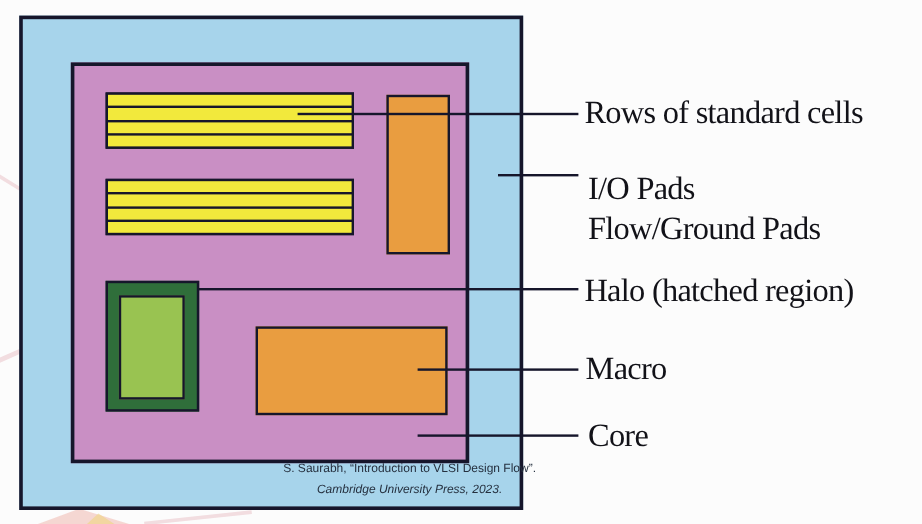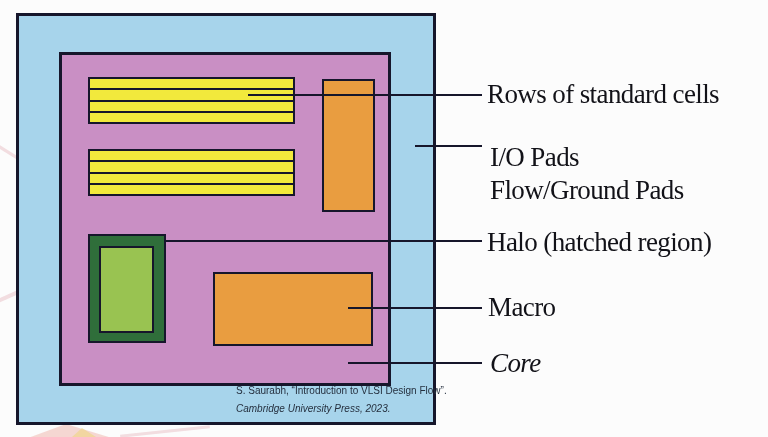--- a/index.html
+++ b/index.html
@@ -71,21 +71,21 @@
   .citation{
     position:absolute;
     left:236px;top:382px;
     font-family:"Liberation Sans","DejaVu Sans",sans-serif;
     font-size:10px;
     line-height:17.5px;
     color:#25303f;
     white-space:nowrap;
     z-index:8;
   }
-  .citation .c2{font-style:italic;}
+  .citation .c2{font-style:italic;text-align:center;}
 </style>
 </head>
 <body>
 
 <div class="stage">
 
   <div class="wm">
     <div class="wm-stroke abs" style="left:-6px;top:150px;width:26px;height:3px;transform:rotate(32deg);"></div>
     <div class="wm-stroke abs" style="left:-8px;top:295px;width:30px;height:4px;transform:rotate(-24deg);"></div>
     <div class="wm-stroke abs" style="left:120px;top:430px;width:90px;height:3px;transform:rotate(-6deg);"></div>
@@ -128,20 +128,20 @@
 
   <div class="lbl-block" style="left:490px;top:121px;">
     <div>I/O Pads</div>
     <div>Flow/Ground Pads</div>
   </div>
 
   <div class="lbl" style="left:488px;top:307px;">Macro</div>
 
   <div class="lbl" style="left:487px;top:242px;">Halo (hatched region)</div>
 
-  <div class="lbl" style="left:490px;top:363px;font-style:italic;">Core</div>
+  <div class="lbl" style="left:490px;top:363px;">Core</div>
 
   <div class="citation">
     <div class="c1">S. Saurabh, “Introduction to VLSI Design Flow”.</div>
     <div class="c2">Cambridge University Press, 2023.</div>
   </div>
 
 </div>
 
 </body></html>

